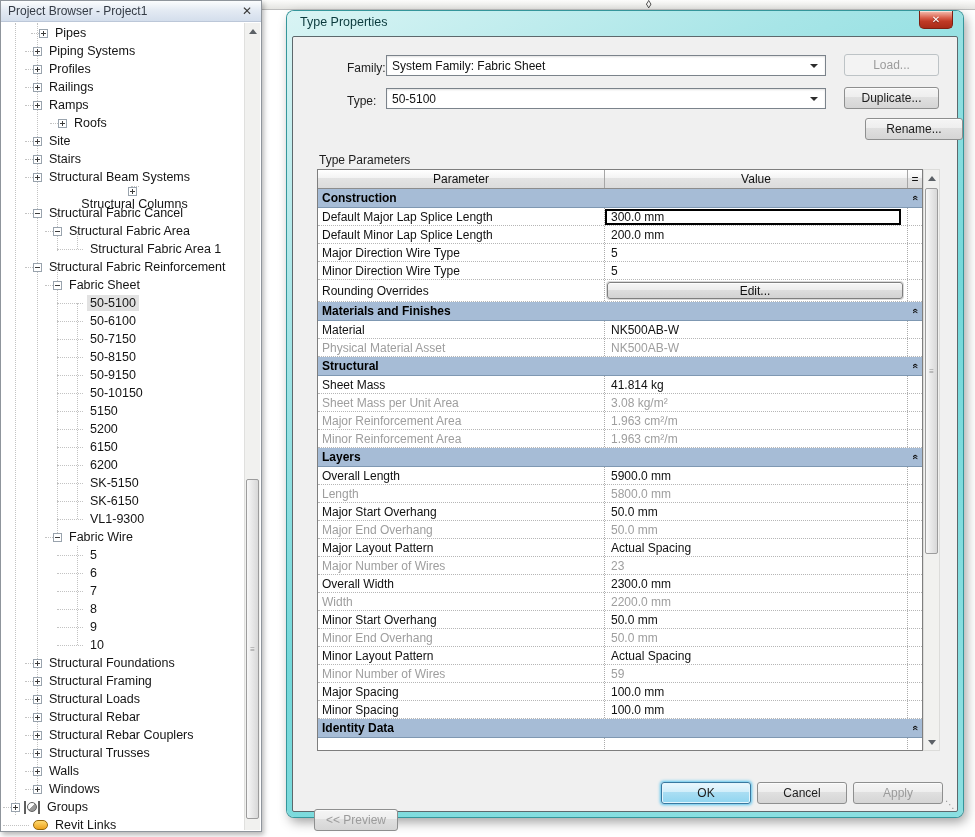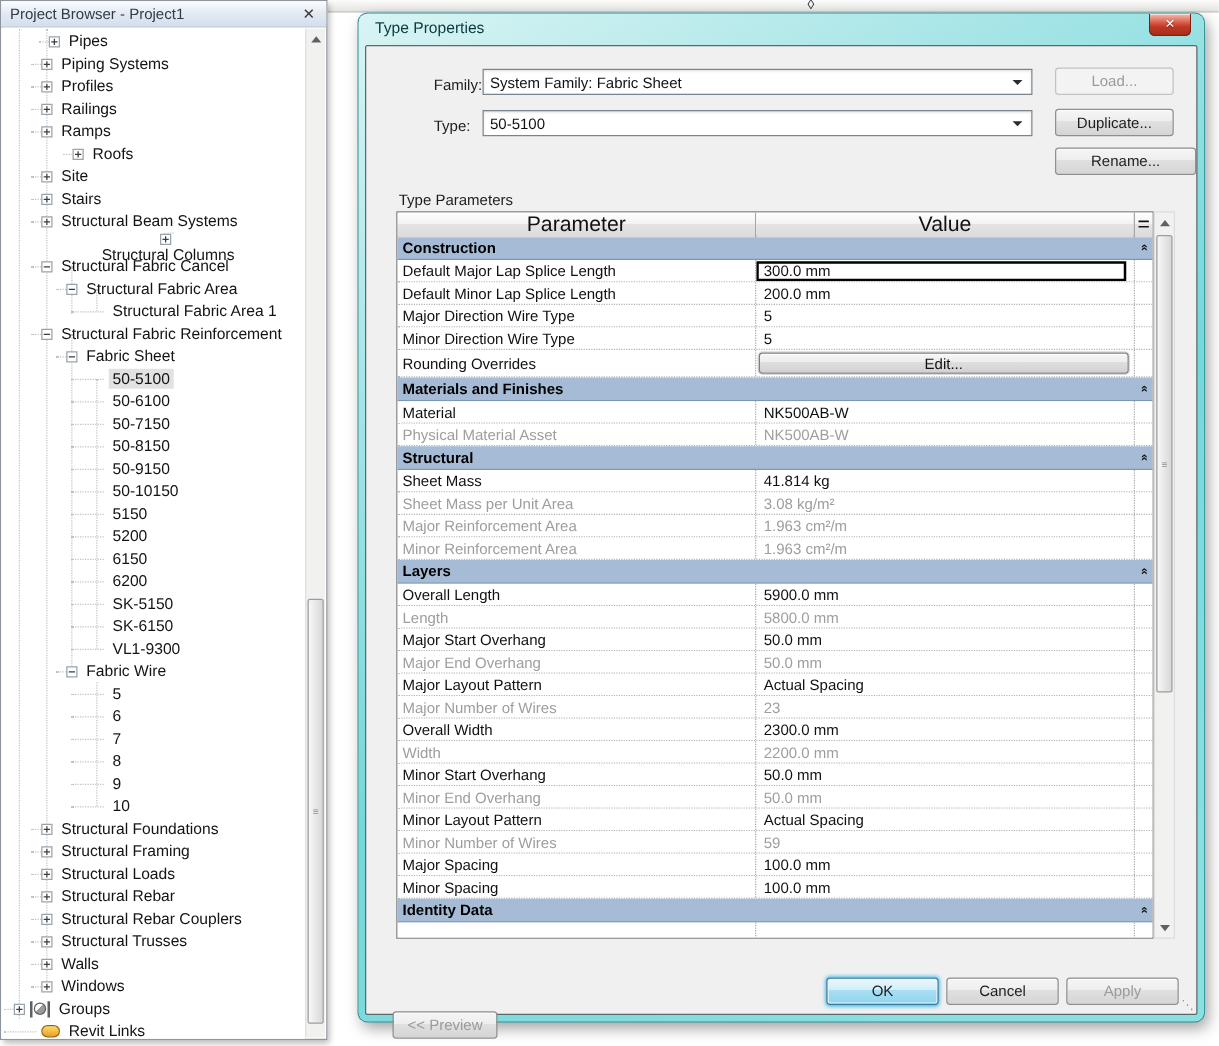--- a/index.html
+++ b/index.html
@@ -79,21 +79,21 @@
     box-shadow:0 0 3px 1px #55c3ee, inset 0 0 0 1px #e4f5fc; }
 
   #tp-label { position:absolute; font-size:12px; color:#1d1d1d; }
 
   #ptable { position:absolute; left:24px; top:132px; width:606px; height:582px;
     border:1px solid #7e7e7e; background:#fff; overflow:hidden; }
   #thead { display:grid; grid-template-columns:287px 303px 14px; height:19px;
     border-bottom:1px solid #8c8c8c; }
   .th { background:linear-gradient(#ffffff,#f3f3f3 45%,#e4e4e4 46%,#dbdbdb);
     border-right:1px solid #a6a6a6; display:flex; align-items:center; justify-content:center;
-    font-size:17px; color:#111; }
+    font-size:12px; color:#111; }
   .th:last-child { border-right:none; }
   .sec-h { height:19px; background:#a6bcd6; border-bottom:1px solid #7f98b2;
     display:flex; align-items:center; padding:0 4px; font-size:12px; font-weight:bold; color:#000; }
   .sec-chev { margin-left:auto; font-size:10px; font-weight:bold; color:#111;
     transform:rotate(90deg); line-height:1; }
   .prow { display:grid; grid-template-columns:287px 303px 14px; height:18px;
     border-bottom:1px dotted #b6b6b6; background:#fff; }
   .prow.tall { height:22px; }
   .prow.filler { height:13px; border-bottom:none; }
   .pcell, .vcell { border-right:1px dotted #ababab; display:flex; align-items:center;
@@ -363,21 +363,21 @@
       <span class="dd-arrow"></span>
     </div>
     <div class="wbtn flat" style="left:551px; top:17px; width:95px;">Load...</div>
 
     <span class="flabel" style="left:54px; top:57px;">Type:</span>
     <div class="combo" style="left:93px; top:51px; width:440px;">
       <span>50-5100</span>
       <span class="dd-arrow"></span>
     </div>
     <div class="wbtn" style="left:551px; top:50px; width:95px;">Duplicate...</div>
-    <div class="wbtn" style="left:551px; top:81px; width:113px;">Rename...</div>
+    <div class="wbtn" style="left:572px; top:81px; width:98px;">Rename...</div>
 
     <span id="tp-label" style="left:26px; top:116px;">Type Parameters</span>
 
     <div id="ptable">
       <div id="thead">
         <div class="th">Parameter</div>
         <div class="th">Value</div>
         <div class="th">=</div>
       </div>
       <div id="param-rows">

